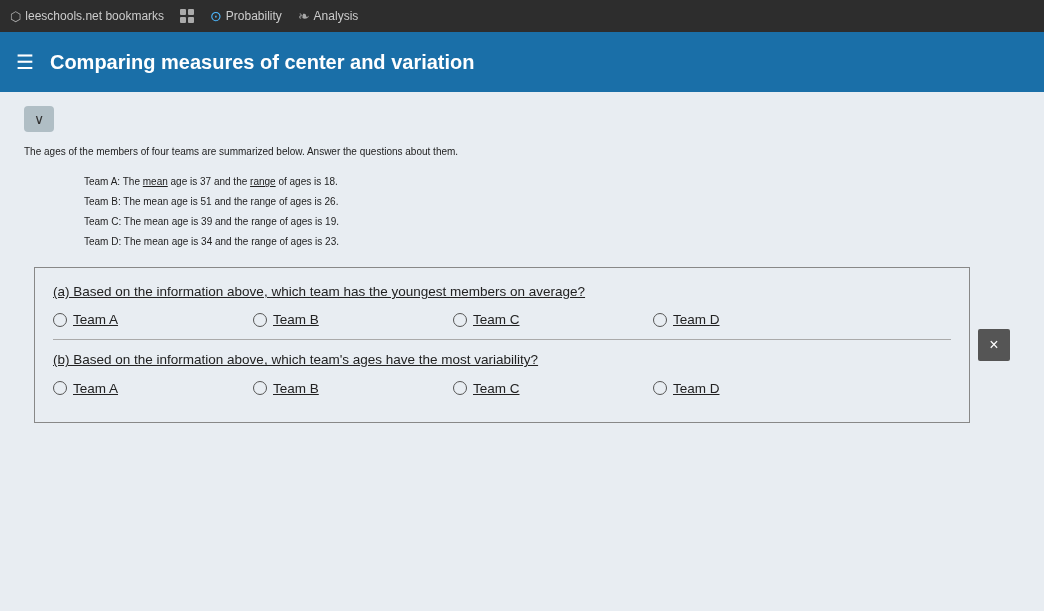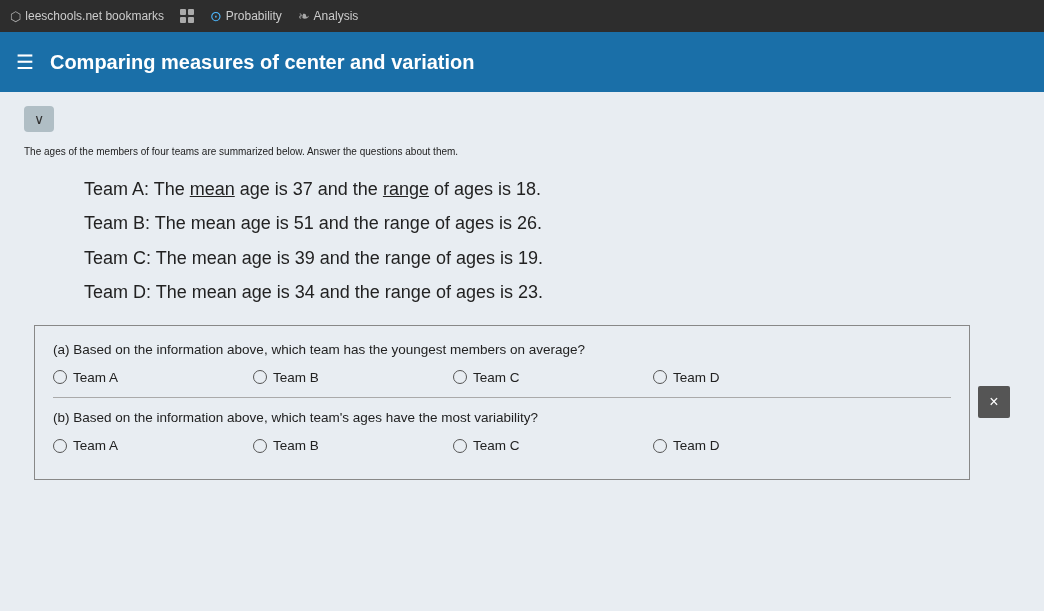--- a/index.html
+++ b/index.html
@@ -107,39 +107,40 @@
       font-size: 10px;
       color: #222;
       margin-bottom: 14px;
       line-height: 1.5;
     }
 
     .team-info {
       margin-left: 60px;
       margin-bottom: 16px;
       line-height: 1.8;
-      font-size: 18px;
+      font-size: 10px;
       color: #222;
     }
     .team-info p {
       margin-bottom: 2px;
     }
     .underline {
       text-decoration: underline;
     }
 
     
     .question-box {
       border: 1px solid #888;
       background: #e8edf2;
       padding: 14px 18px;
       margin-left: 10px;
       margin-right: 50px;
       font-size: 13.5px;
       color: #222;
+      text-decoration: underline;
     }
     .question-text {
       margin-bottom: 10px;
       line-height: 1.5;
     }
     .radio-row {
       display: flex;
       gap: 0;
       margin-bottom: 12px;
     }

